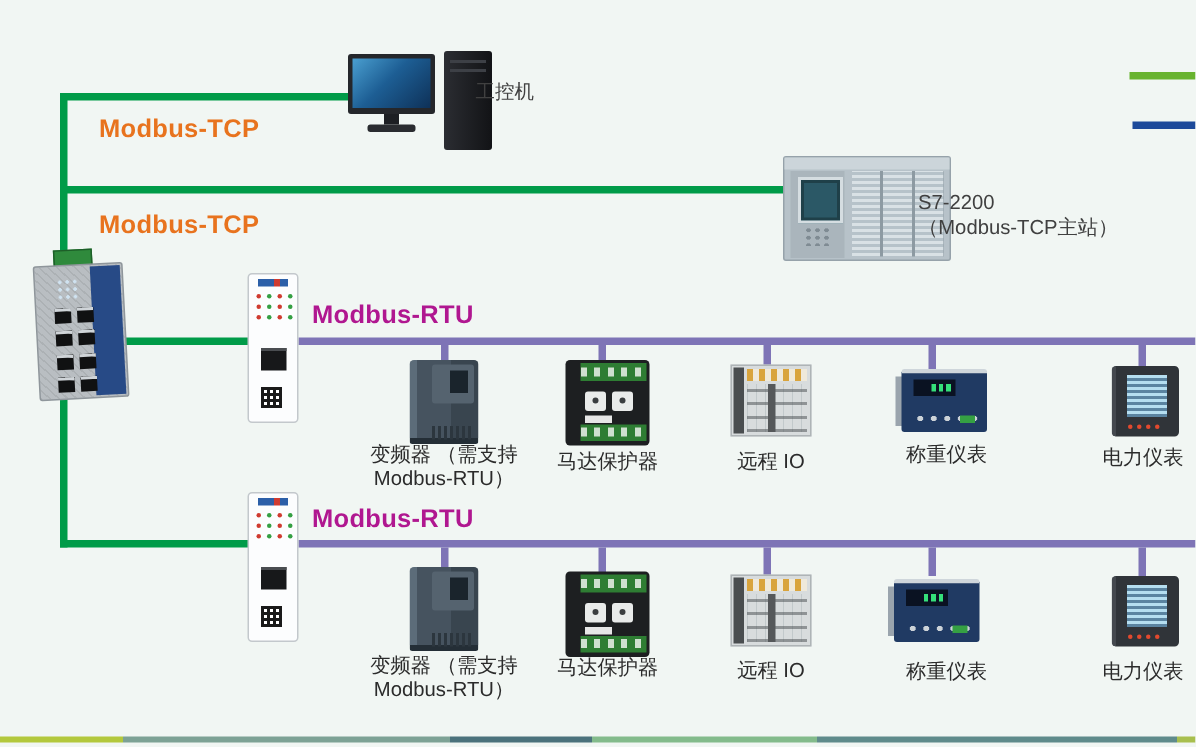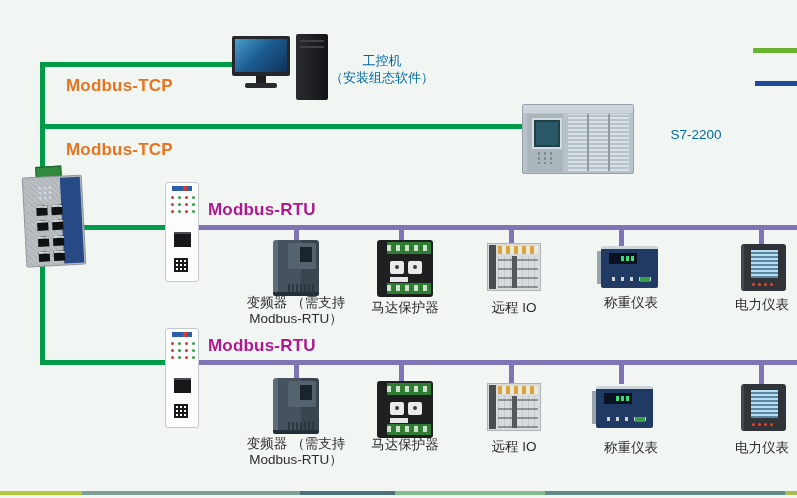--- a/index.html
+++ b/index.html
@@ -29,21 +29,21 @@
     background:linear-gradient(90deg,#b3c83c 0 82px,#7da295 82px 300px,#4b727c 300px 395px,
       #83bb8b 395px 545px,#5f8b8b 545px 785px,#a8bf4e 785px 797px);}
 
   
   .proto{position:absolute;font-weight:bold;font-size:17px;letter-spacing:.2px;}
   .tcp-t{color:#e8731e;}
   .rtu-t{color:#b01790;}
   .tcp1{left:66px;top:76px;} .tcp2{left:66px;top:140px;}
   .rtu1{left:208px;top:200px;} .rtu2{left:208px;top:336px;}
 
-  .nlabel{position:absolute;color:#0369a1;font-size:13px;line-height:17px;text-align:center;}
+  .nlabel{position:absolute;color:#404040;font-size:13px;line-height:17px;}
   .nlabel .nm{display:block;}
   .pc-label{left:317px;top:52px;width:130px;}
   .plc-label{left:612px;top:126px;width:168px;font-size:13.5px;}
   .sw-label{left:74px;top:246px;width:66px;font-size:15px;line-height:22px;font-weight:500;}
   .dev-label{position:absolute;color:#2b2b2b;font-size:13.5px;line-height:16px;text-align:center;}
   .lvfd1{left:226px;top:295px;width:140px;} .lvfd2{left:226px;top:436px;width:140px;}
   .lmp1{left:355px;top:300px;width:100px;} .lmp2{left:355px;top:437px;width:100px;}
   .lio1{left:474px;top:300px;width:80px;}  .lio2{left:474px;top:439px;width:80px;}
   .lwi1{left:591px;top:295px;width:80px;}  .lwi2{left:591px;top:440px;width:80px;}
   .lpm1{left:722px;top:297px;width:80px;}  .lpm2{left:722px;top:440px;width:80px;}
@@ -183,33 +183,33 @@
         <div class="pc-scr"></div>
       </div>
     <div class="pc-stand"></div>
       <div class="pc-base"></div>
     <div class="pc-tower">
         <div class="pc-bays"></div>
       </div>
   </div>
   <div class="nlabel pc-label">
     <span class="nm">工控机</span>
-    <span class="nm">（安装组态软件）</span>
   </div>
 
   <div class="icon plc">
     <div class="plc-body"></div>
       <div class="plc-top"></div>
     <div class="plc-mod"></div>
       <div class="plc-scr"></div>
       <div class="plc-keys"></div>
     <div class="plc-vents"></div>
   </div>
   <div class="nlabel plc-label">
     <span class="nm">S7-2200</span>
+    <span class="nm">（Modbus-TCP主站）</span>
   </div>
 
   <div class="icon sw">
     <div class="sw-term"></div>
     <div class="sw-body">
       <div class="sw-panel"></div>
       <div class="sw-leds"></div>
       <div class="sw-ports">
           <i></i>
           <i></i>

